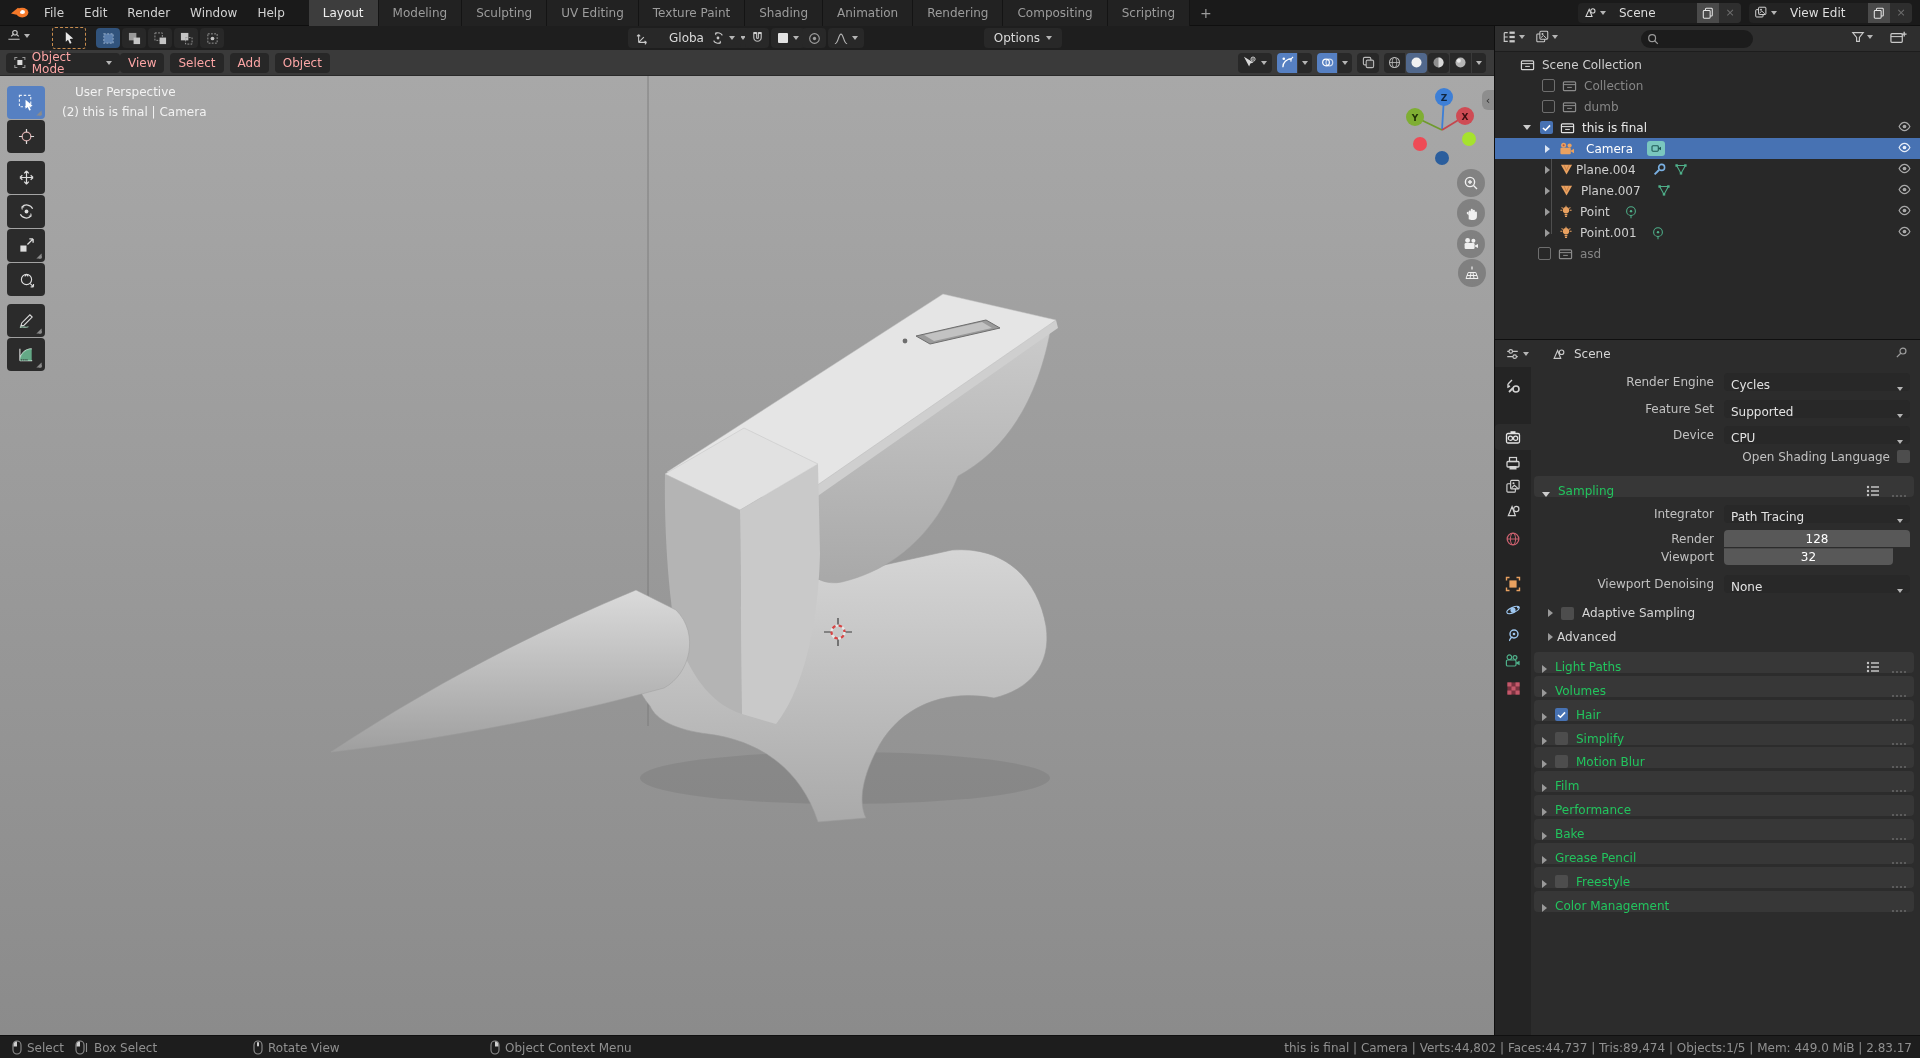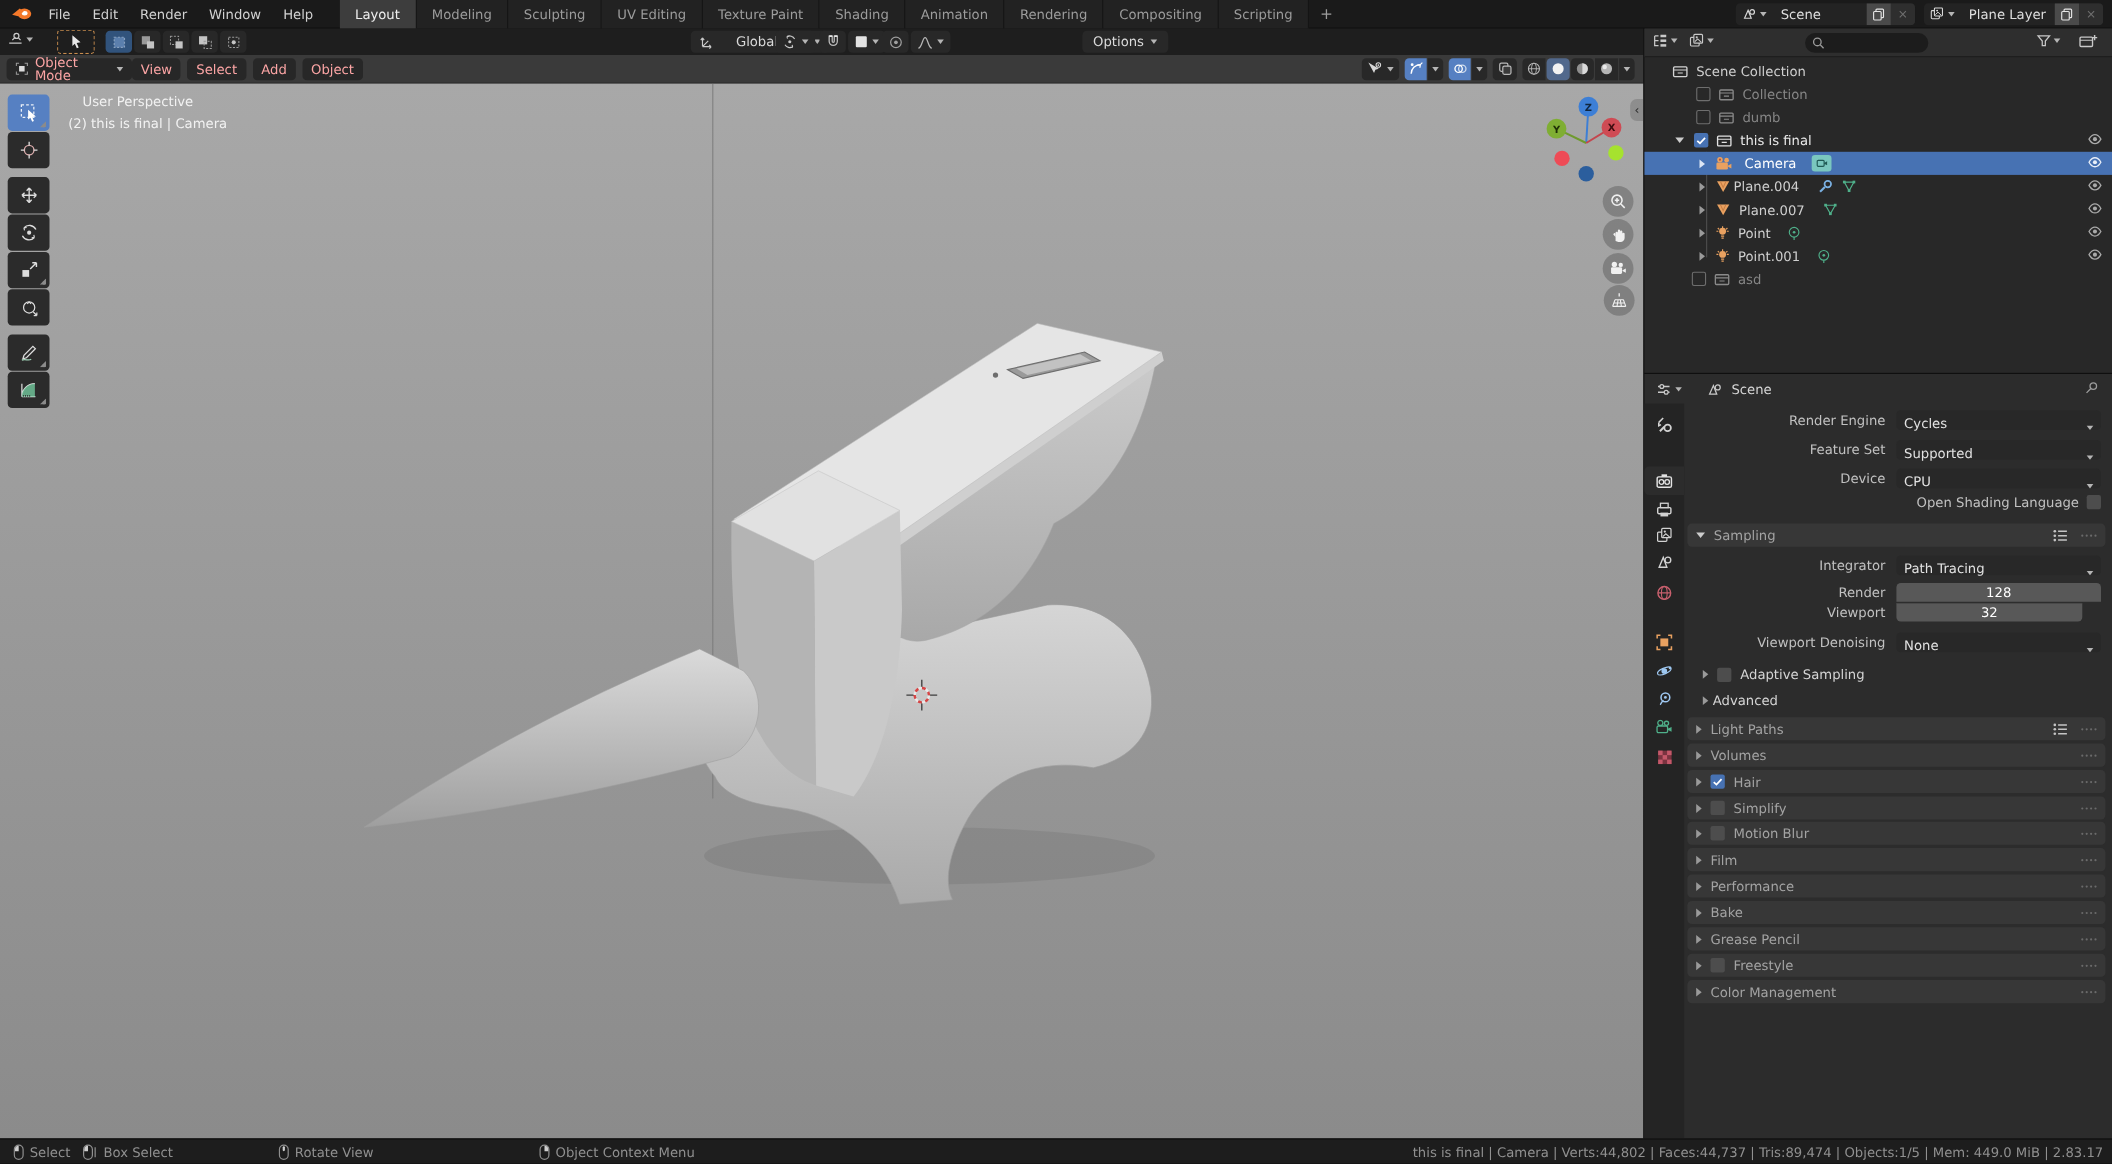--- a/index.html
+++ b/index.html
@@ -47,21 +47,21 @@
   .searchbox{position:absolute;display:flex;align-items:center;background:#1c1c1c;border-radius:10px;height:18px;padding:0 6px;gap:4px}
   .searchbox input{background:transparent;border:none;outline:none;color:#ddd;width:84px;font-size:12px;font-family:inherit}
   #properties{position:absolute;left:1495px;top:340px;width:425px;height:695px;background:#2c2c2c}
   #ptabs{position:absolute;left:0;top:27px;width:36px;height:668px;background:#242424}
   .ptab{position:absolute;left:0;width:36px;height:26px;display:flex;align-items:center;justify-content:center}
   .ptab.active{background:#2c2c2c;border-radius:4px 0 0 4px}
   .plabel{position:absolute;text-align:right;color:#c1c1c1;height:18px;line-height:18px}
   .pdrop{position:absolute;background:#282828;border-radius:4px;height:18px;display:flex;align-items:flex-end;padding:0 7px;color:#e2e2e2}
   .pdrop .chevd{margin-left:auto}
   .pnum{position:absolute;background:#585858;height:17px;display:flex;align-items:center;justify-content:center;color:#fff}
-  .phead{position:absolute;left:39px;width:380px;height:21px;background:#373737;border-radius:4px;display:flex;align-items:center;gap:8px;padding:0 8px;color:#a3a3a3}
+  .phead{position:absolute;left:39px;width:380px;height:21px;background:#373737;border-radius:4px;display:flex;align-items:flex-end;gap:8px;padding:0 8px;color:#22c55e}
   .grip{display:inline-flex;gap:2px;margin-left:4px}
   .grip i{width:2px;height:2px;background:#6a6a6a;border-radius:50%;display:block}
   
   #statusbar{position:absolute;left:0;top:1035px;width:1920px;height:23px;background:#1d1d1d;border-top:1px solid #101010;color:#909090}
   .hint{position:absolute;top:0;height:23px;display:flex;align-items:center;gap:5px}
   .vline{position:absolute;background:#0f0f0f}
 </style>
 </head>
 <body>
 
@@ -116,21 +116,21 @@
       <div class="idwidget">
         <span class="row" style="padding:0 5px;gap:3px">
           <svg width="14" height="13" viewBox="0 0 16 16">
               <rect x="1.5" y="4.5" width="9" height="9" rx="1" fill="none" stroke="#d8d8d8" stroke-width="1.2"></rect>
               <rect x="5" y="1.5" width="9" height="9" rx="1" fill="#232323" stroke="#d8d8d8" stroke-width="1.2"></rect>
               <circle cx="8" cy="4.5" r="1.1" fill="#d8d8d8"></circle>
               <path d="M6 9 L9 6.2 L12.8 9.8" fill="none" stroke="#d8d8d8" stroke-width="1.1"></path>
             </svg>
           <span class="chevd"></span>
         </span>
-        <span class="name">Plane Layer</span>
+        <span class="name">View Edit</span>
         <span class="minibtn">
             <svg width="12" height="12" viewBox="0 0 14 14">
               <rect x="4" y="1.5" width="8" height="9" rx="1" fill="none" stroke="#e6e6e6" stroke-width="1.2"></rect>
               <rect x="1.5" y="4" width="8" height="9" rx="1" fill="#4a4a4a" stroke="#e6e6e6" stroke-width="1.2"></rect>
             </svg>
           </span>
         <span class="minibtn dim">
             <span style="font-size:11px">×</span>
           </span>
       </div>

